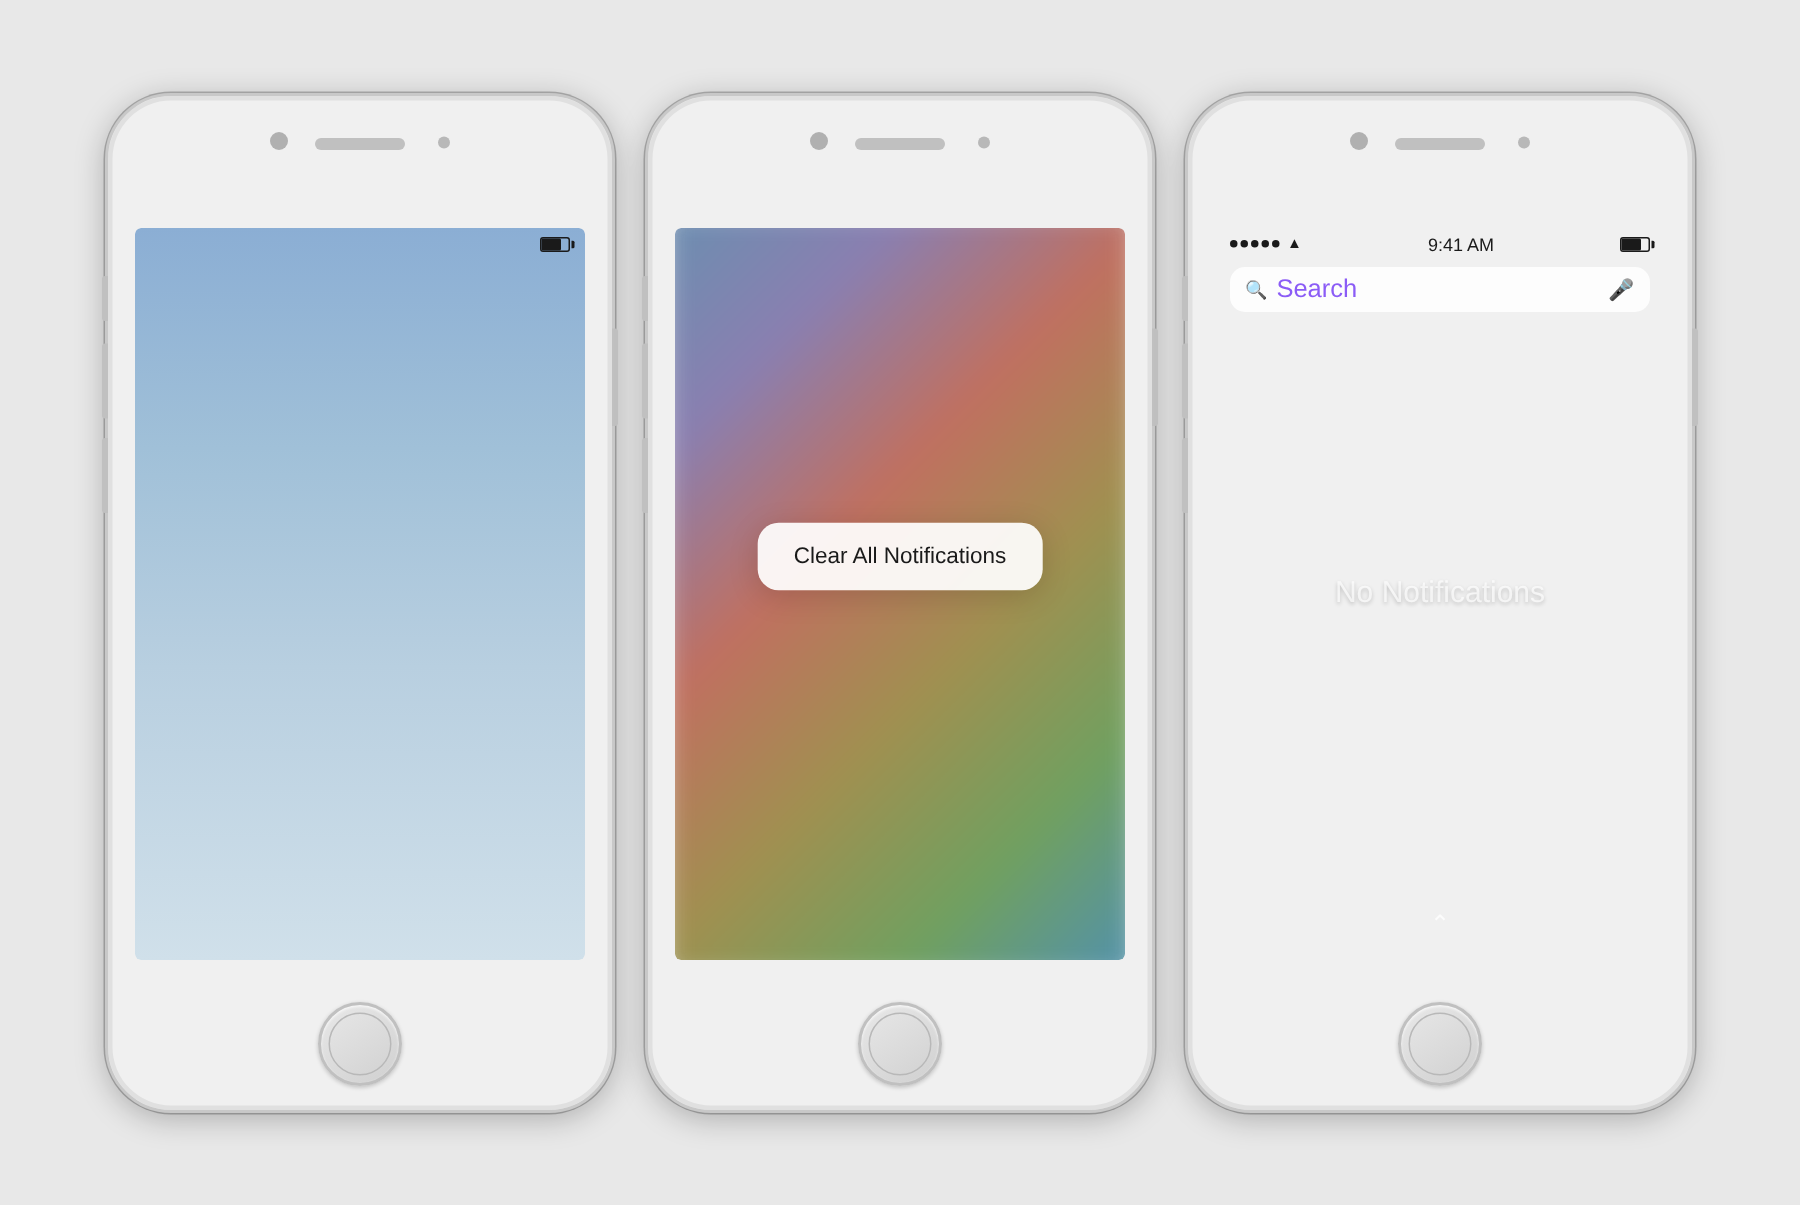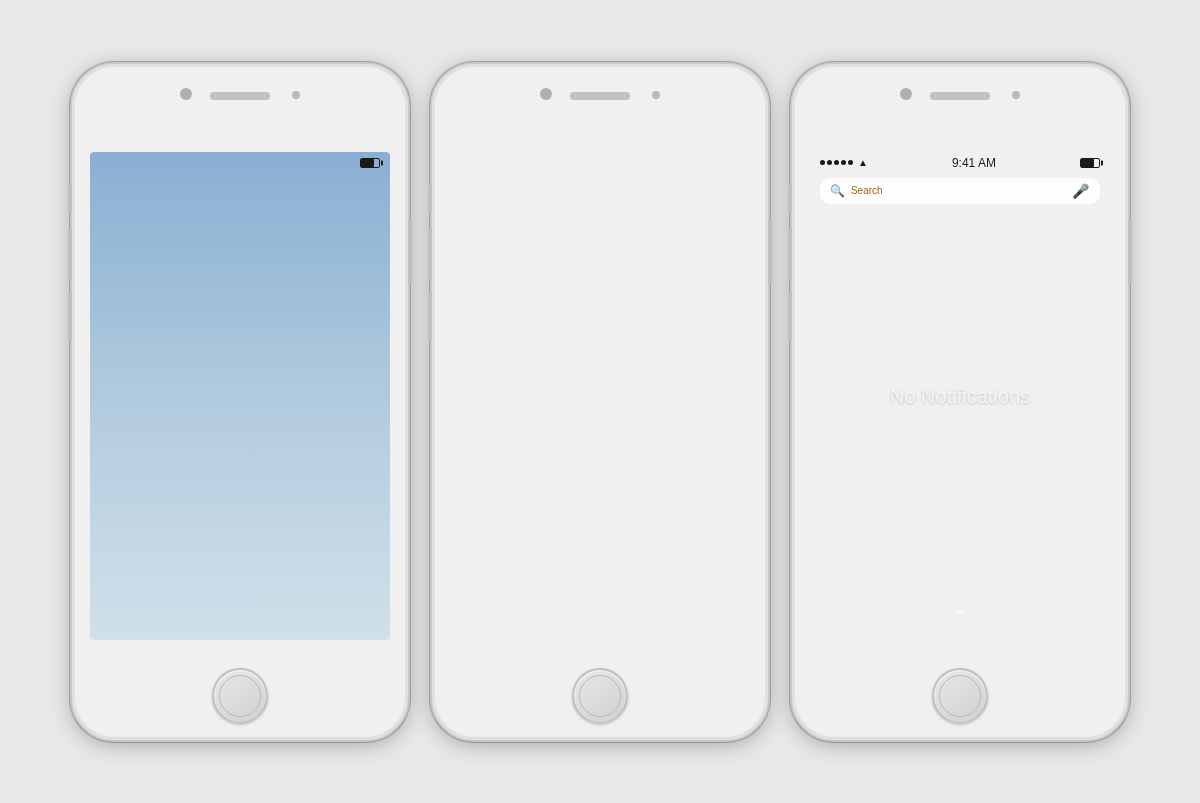--- a/index.html
+++ b/index.html
@@ -182,21 +182,21 @@
     .search-bar {
       margin: 4px 10px 8px;
       background: rgba(255,255,255,0.85);
       border-radius: 10px;
       display: flex;
       align-items: center;
       padding: 5px 10px;
       gap: 6px;
     }
     .search-icon-svg { color: #888; font-size: 12px; }
-    .search-text { color: #a16207; font-size: 10px; flex: 1; }
+    .search-text { color: #8b5cf6; font-size: 17px; flex: 1; }
     .mic-icon { color: #666; font-size: 14px; }
 
     
     .notif-section-header {
       display: flex;
       justify-content: space-between;
       align-items: center;
       padding: 4px 12px 4px;
     }
     .notif-section-title {
@@ -440,20 +440,26 @@
 
 <div class="phone-wrapper">
   <div class="phone-body">
     <div class="btn-side-left"></div>
     <div class="btn-side-left2"></div>
     <div class="btn-side-left3"></div>
     <div class="btn-side-right"></div>
     <div class="phone-speaker"></div>
     <div class="phone-camera"></div>
     <div class="phone-sensor"></div>
+    <div class="phone-screen">
+      <div class="phone-screen-container">
+        <div class="blurred-bg"></div>
+        <div class="clear-all-popup">Clear All Notifications</div>
+      </div>
+    </div>
     <div class="phone-home"></div>
   </div>
 </div>
 
 <div class="phone-wrapper">
   <div class="phone-body">
     <div class="btn-side-left"></div>
     <div class="btn-side-left2"></div>
     <div class="btn-side-left3"></div>
     <div class="btn-side-right"></div>

